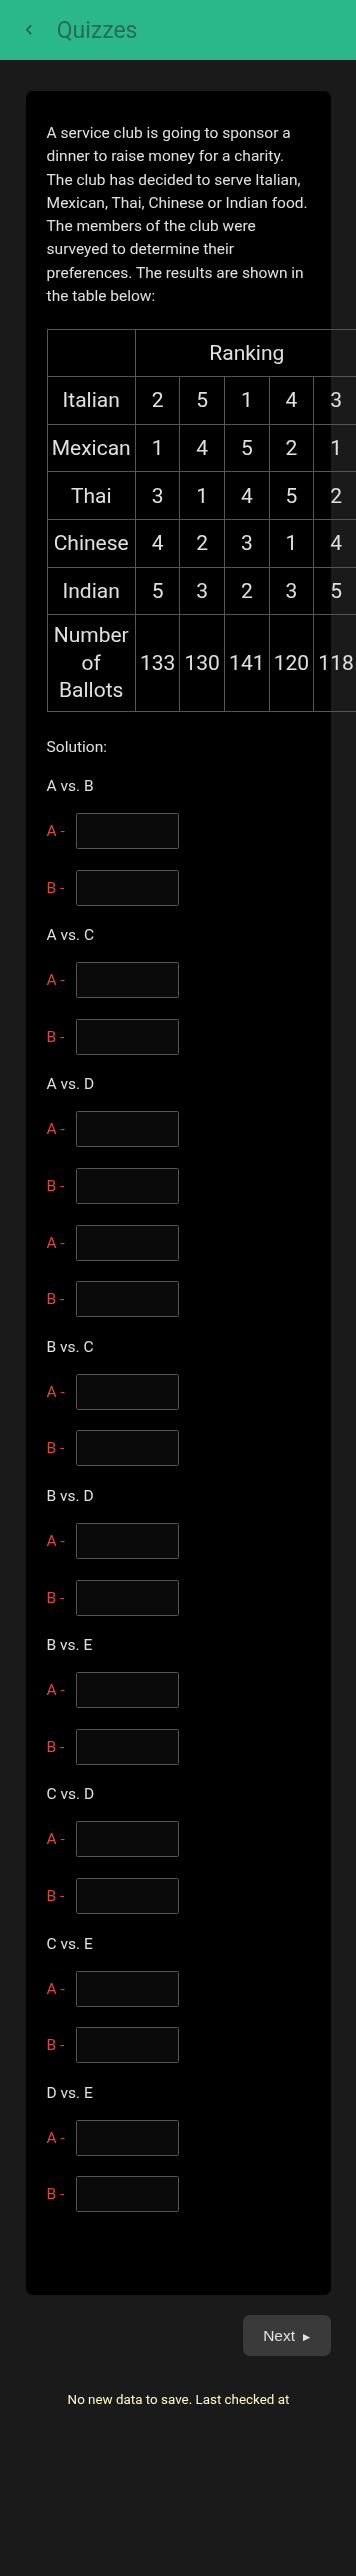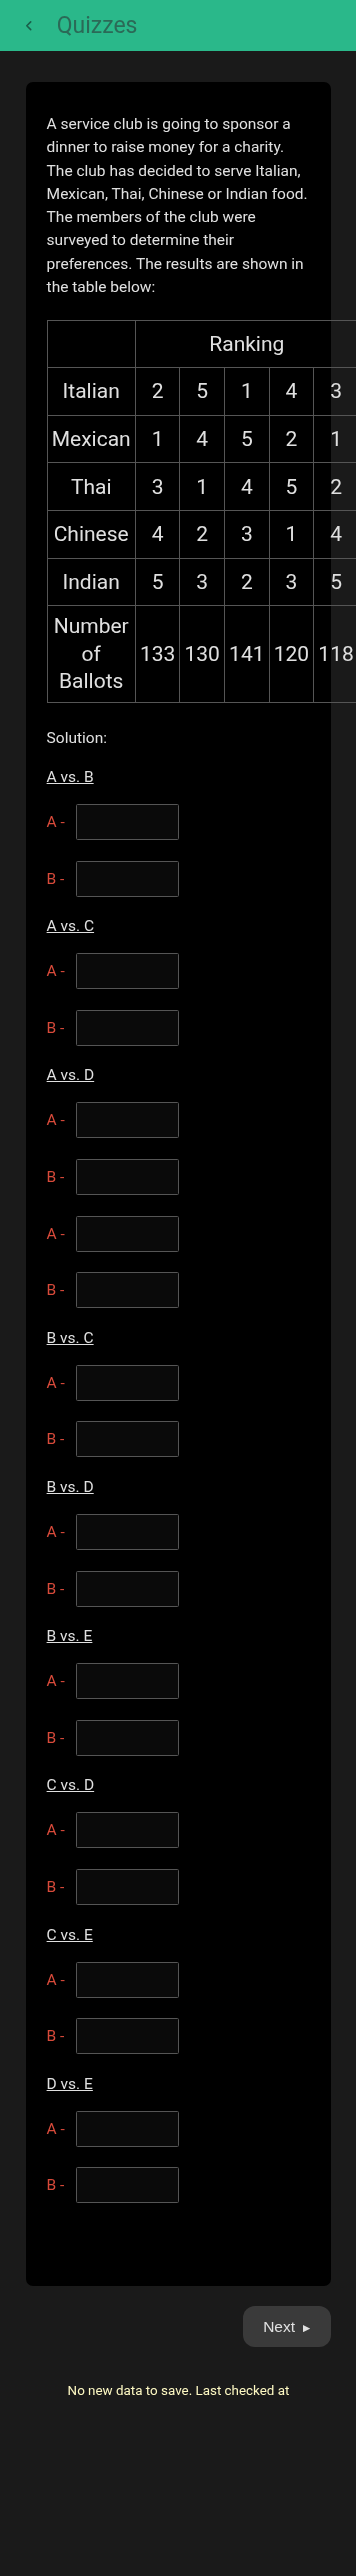--- a/index.html
+++ b/index.html
@@ -5,21 +5,21 @@
   * { box-sizing: border-box; margin: 0; padding: 0; }
   body {
     font-family: -apple-system, BlinkMacSystemFont, "Segoe UI", Roboto, sans-serif;
     background: #1a1a1a;
     color: #e0e0e0;
     width: 357px;
     min-height: 2646px;
   }
   .header {
     background: #2ab88a;
-    height: 51px;
+    height: 60px;
     display: flex;
     align-items: center;
     padding: 0 20.6px;
     gap: 20.6px;
   }
   .back-icon { cursor: pointer; }
   .back-icon svg { display: block; }
   .header-title {
     color: #2b6a57;
     font-size: 23px;
@@ -56,21 +56,20 @@
   }
   table.rank th.blank { border-left: 0.5px solid #555; border-top: 0.5px solid #555; }
   table.rank td.num-ballots-label { line-height:1.3; padding:7.2px 3.1px; }
   .solution-label {
     font-size: 15.5px;
     margin-bottom: 20.6px;
   }
   .pair-block { margin-bottom: 20.6px; }
   .pair-title {
     font-size: 15.5px;
-    text-decoration: underline;
     margin-bottom: 18px;
     color: #e0e0e0;
   }
   .io-row {
     display: flex;
     align-items: center;
     gap: 6.2px;
     margin-bottom: 20.6px;
   }
   .io-label {
@@ -92,21 +91,21 @@
     display: flex;
     justify-content: flex-end;
     padding: 0 26px 31px 0;
   }
   .next-btn {
     background: #3a3a3a;
     color: #e0e0e0;
     border: none;
     padding: 11.3px 20.6px;
     font-size: 15.5px;
-    border-radius: 12px;
+    border-radius: 7px;
     cursor: pointer;
     display: flex;
     align-items: center;
     gap: 8.2px;
   }
   .status-bar {
     text-align: center;
     color: #fef9c3;
     font-size: 13.4px;
     padding: 5.2px 0 0 0;

